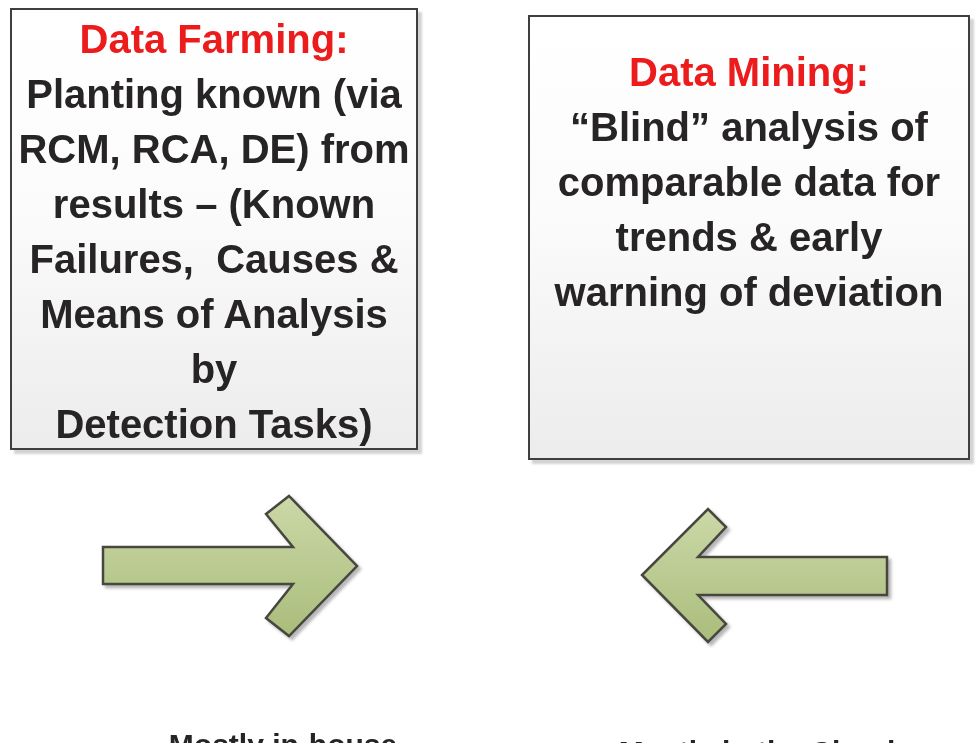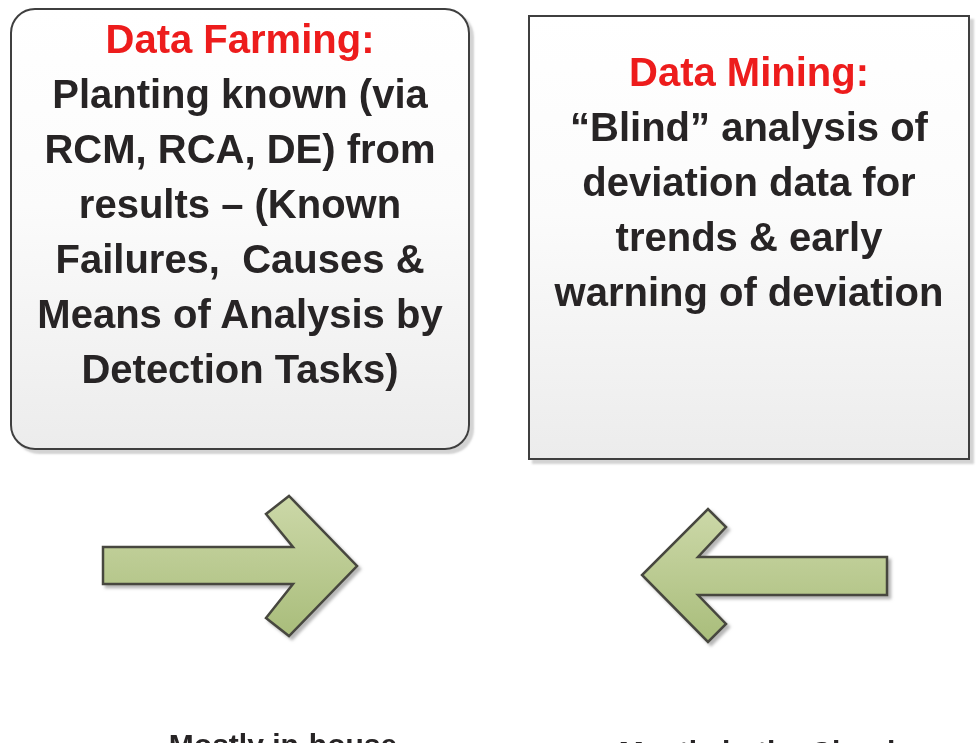--- a/index.html
+++ b/index.html
@@ -24,21 +24,21 @@
     overflow: hidden;
   }
   .box {
     position: absolute;
     border: 2px solid var(--box_border);
     background: linear-gradient(180deg, var(--box_bg_top) 0%, #fbfbfb 45%, var(--box_bg_bottom) 100%);
     box-shadow: 4px 4px 2px rgba(130,130,130,0.35);
     text-align: center;
     color: var(--body_text);
   }
-  .box-left  { left: 10px;  top: 8px;  width: 460px; height: 442px; padding-top: 2px; border-radius: 25px; }
+  .box-left  { left: 10px;  top: 8px;  width: 408px; height: 442px; padding-top: 2px; }
   .box-right { left: 528px; top: 15px; width: 442px; height: 445px; padding-top: 28px; }
   .box .line {
     font-size: 40px;
     line-height: 55px;
     white-space: pre-wrap;
   }
   .box .heading { color: var(--heading_red); }
   .arrow-svg { position: absolute; filter: drop-shadow(3px 3px 1.5px rgba(110,110,110,0.5)); }
   .arrow-left-svg  { left: 101px; top: 494px; }
   .arrow-right-svg { left: 640px; top: 507px; }
@@ -68,21 +68,21 @@
     <div class="line">RCM, RCA, DE) from</div>
     <div class="line">results – (Known</div>
     <div class="line">Failures,  Causes &amp;</div>
     <div class="line">Means of Analysis by</div>
     <div class="line">Detection Tasks)</div>
   </div>
 
   <div class="box box-right">
     <div class="line heading">Data Mining:</div>
     <div class="line">“Blind” analysis of</div>
-    <div class="line">deviation data for</div>
+    <div class="line">comparable data for</div>
     <div class="line">trends &amp; early</div>
     <div class="line">warning of deviation</div>
   </div>
 
   <svg class="arrow-svg arrow-left-svg" width="260" height="146" viewBox="0 0 260 146">
     <defs>
       <linearGradient id="gradL" x1="0" y1="0" x2="0" y2="1">
         <stop class="stop-top" offset="0"></stop>
         <stop class="stop-bottom" offset="1"></stop>
       </linearGradient>

